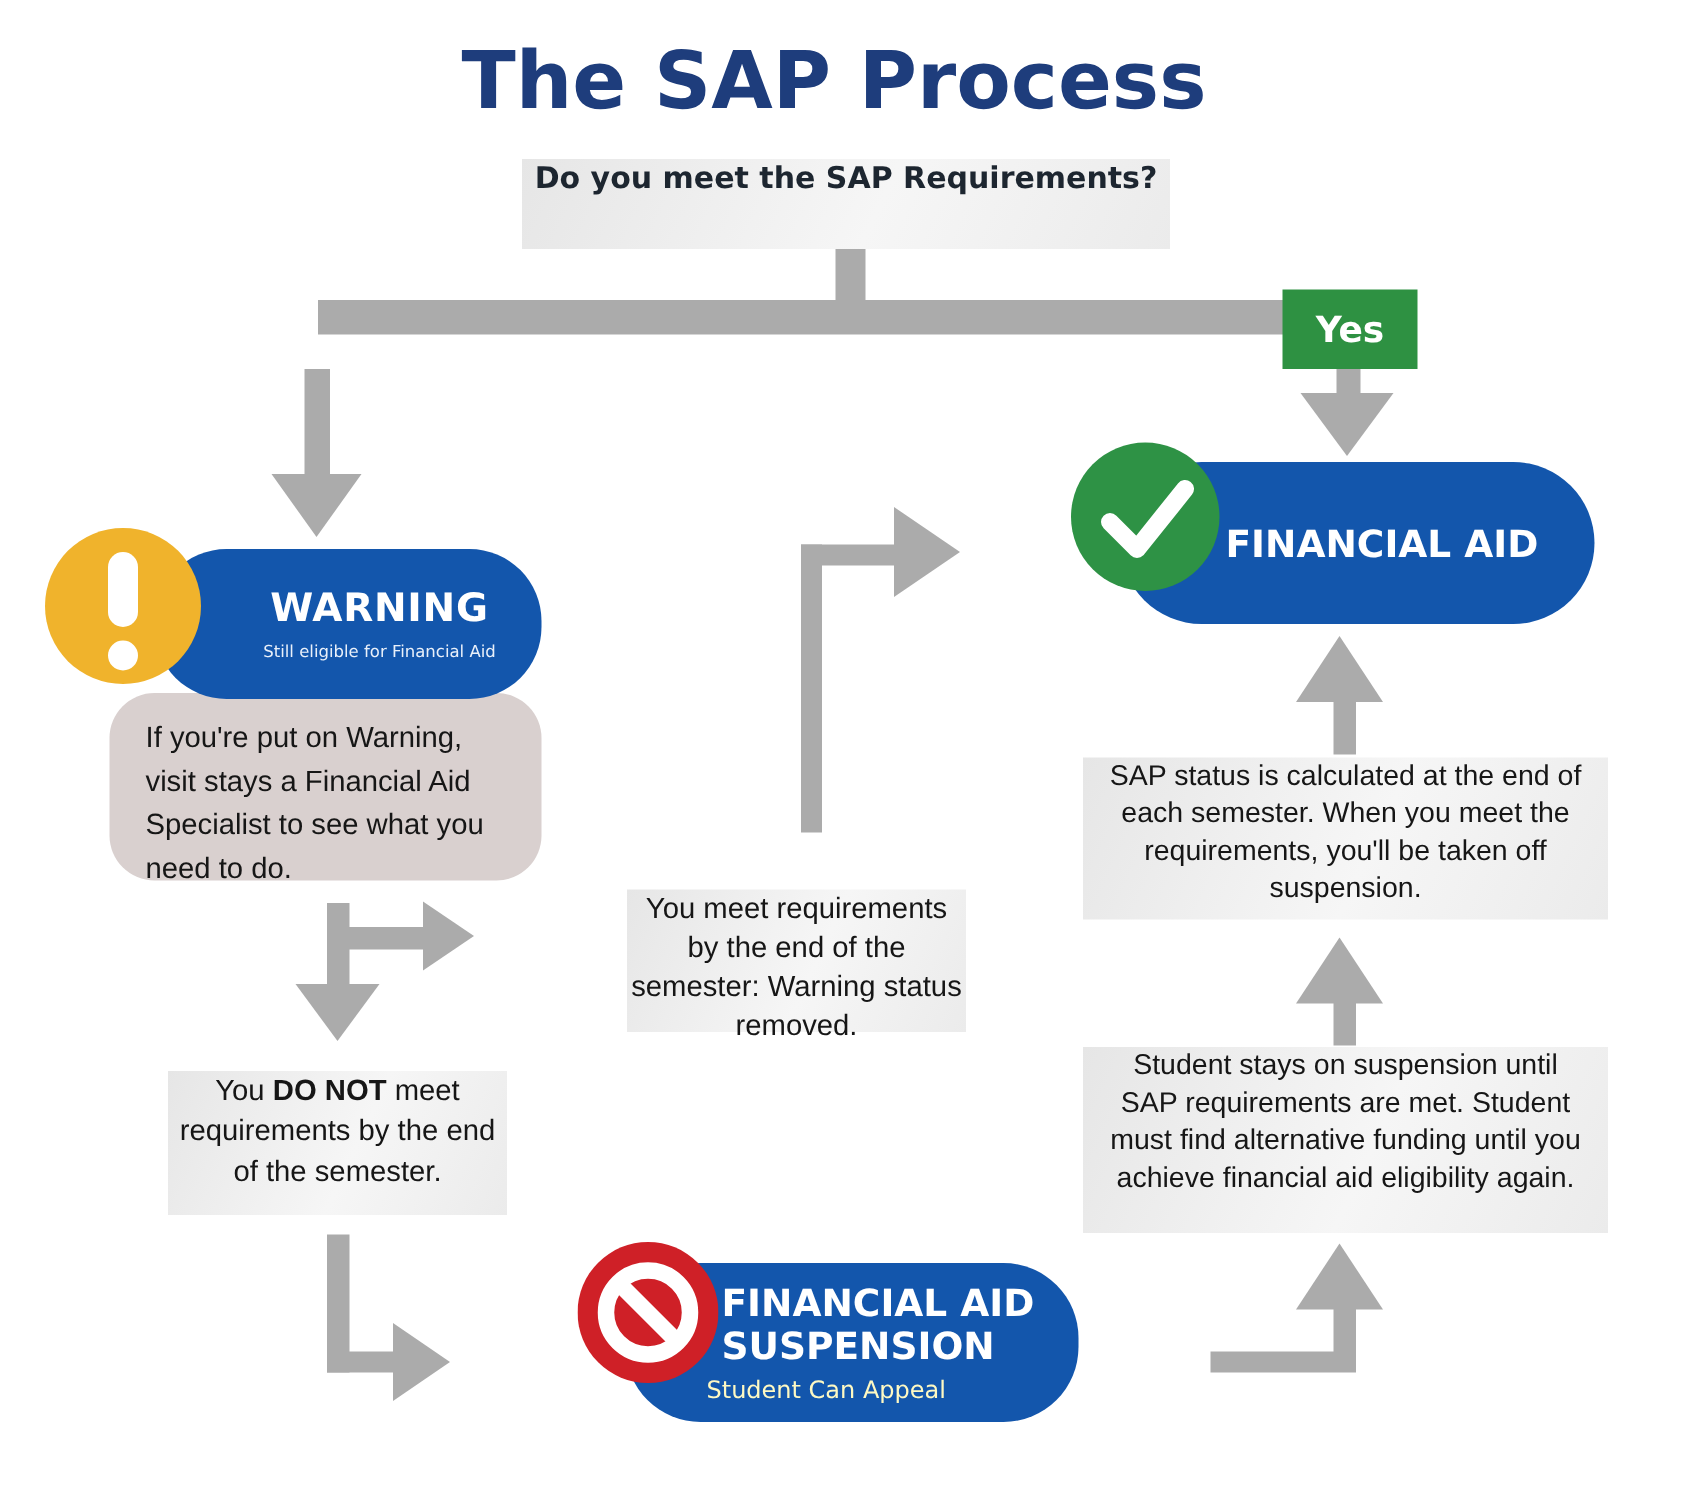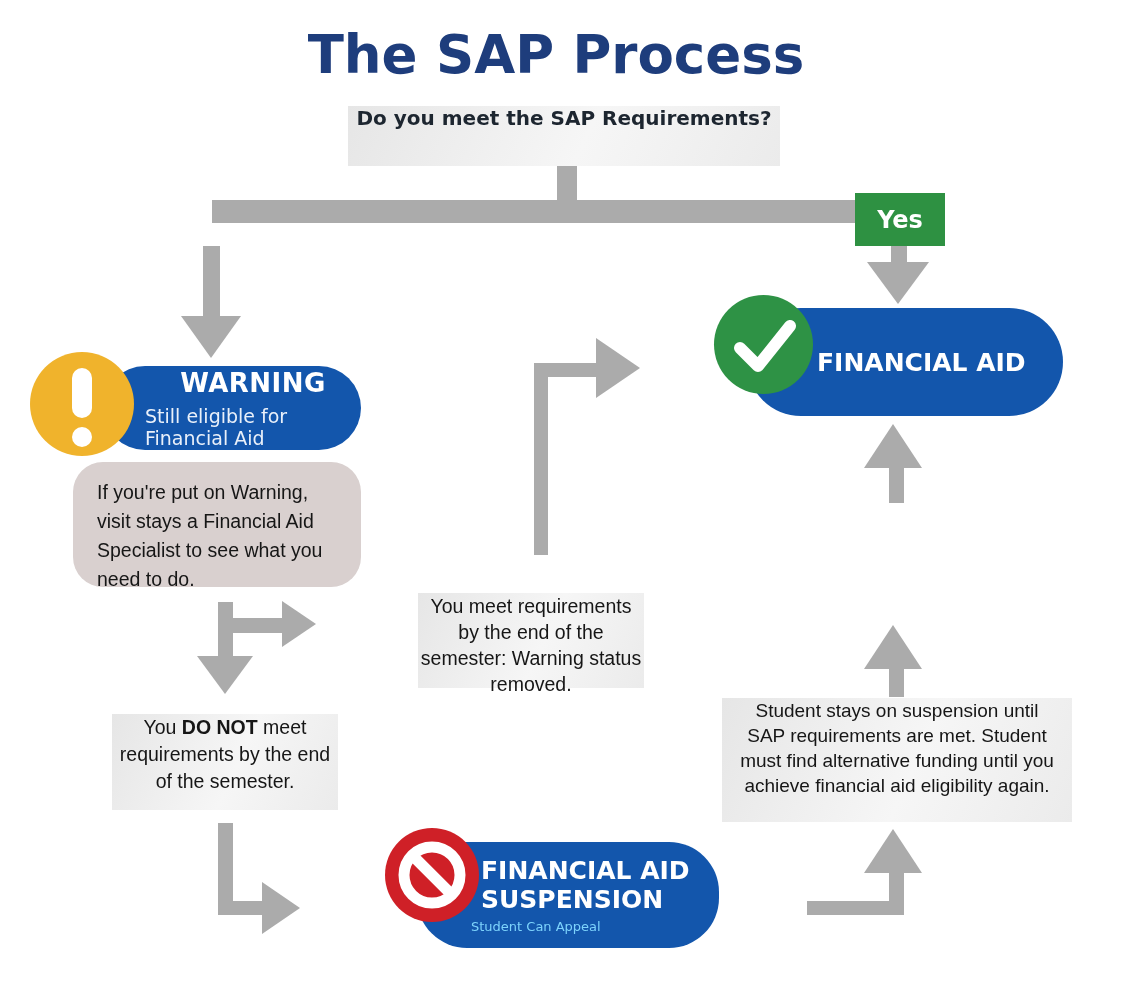--- a/index.html
+++ b/index.html
@@ -24,31 +24,31 @@
   .note-sap{left:722px;top:505px;width:350px;height:108px;font-size:19px;line-height:25px;padding:0 2px;box-sizing:border-box;}
   .note-stays{left:722px;top:698px;width:350px;height:124px;font-size:19px;line-height:25px;padding:0 15px;box-sizing:border-box;}
   
   .tag{position:absolute;width:90px;height:53px;z-index:2;display:flex;align-items:center;justify-content:center;
        color:#fff;font-family:"DejaVu Sans",sans-serif;font-weight:bold;font-size:24px;}
   .tag-no{left:167px;top:193px;background:#d7262d;}
   .tag-yes{left:855px;top:193px;background:#2e9142;}
   
   .pill{position:absolute;background:#1356ac;color:#fff;z-index:2;box-sizing:border-box;
         font-family:"DejaVu Sans",sans-serif;}
-  .pill-warning{left:103px;top:366px;width:258px;height:84px;border-radius:48px;
+  .pill-warning{left:103px;top:366px;width:258px;height:100px;border-radius:48px;
         display:flex;flex-direction:column;align-items:center;justify-content:center;padding-left:42px;}
   .pill-warning .pt{font-size:26px;font-weight:bold;letter-spacing:.5px;}
-  .pill-warning .ps{font-size:19px;color:#e9f0fa;margin-top:7px;}
+  .pill-warning .ps{font-size:11px;color:#e9f0fa;margin-top:7px;}
   .pill-ok{left:747px;top:308px;width:316px;height:108px;border-radius:54px;
         display:flex;flex-direction:column;justify-content:center;padding-left:70px;}
   .pill-ok .pt{font-size:25px;font-weight:bold;line-height:31px;}
   .pill-susp{left:417px;top:842px;width:302px;height:106px;border-radius:50px;
         display:flex;flex-direction:column;justify-content:center;padding-left:64px;}
   .pill-susp .pt{font-size:25px;font-weight:bold;line-height:29px;}
-  .pill-susp .ps{font-size:13px;color:#7dd3fc;margin-top:5px;margin-left:-10px;}
+  .pill-susp .ps{font-size:16px;color:#fef9c3;margin-top:5px;margin-left:-10px;}
   
   .badge{position:absolute;z-index:3;border-radius:50%;display:flex;flex-direction:column;
          align-items:center;justify-content:center;}
   .badge-warning{left:30px;top:352px;width:104px;height:104px;background:#f0b32c;}
   .badge-warning .ebar{width:20px;height:50px;background:#fff;border-radius:10px;margin-top:6px;}
   .badge-warning .edot{width:20px;height:20px;background:#fff;border-radius:50%;margin-top:9px;}
   .badge-ok{left:714px;top:295px;width:99px;height:99px;background:#2e9245;}
   .badge-susp{left:385px;top:828px;width:94px;height:94px;background:transparent;}
   .b{font-weight:bold;}
 </style>
@@ -129,20 +129,23 @@
     <svg width="99" height="99" viewBox="0 0 99 99">
       <polyline points="26,53 44,71 76,31" fill="none" stroke="#ffffff" stroke-width="12" stroke-linecap="round" stroke-linejoin="round"></polyline>
     </svg>
   </div>
 
   <div>
     <div class="tri" style="left:864px;top:424px;border-left:29px solid transparent;border-right:29px solid transparent;border-bottom:44px solid #ababab"></div>
     <div class="bar" style="left:889px;top:466px;width:15px;height:37px"></div>
   </div>
 
+  <div class="note note-sap">
+    <span>SAP status is calculated at the end of each semester. When you meet the requirements, you'll be taken off suspension.</span>
+  </div>
 
   <div>
     <div class="tri" style="left:864px;top:625px;border-left:29px solid transparent;border-right:29px solid transparent;border-bottom:44px solid #ababab"></div>
     <div class="bar" style="left:889px;top:668px;width:15px;height:29px"></div>
   </div>
 
   <div class="note note-stays">
     <span>Student stays on suspension until SAP requirements are met. Student must find alternative funding until you achieve financial aid eligibility again.</span>
   </div>
 

